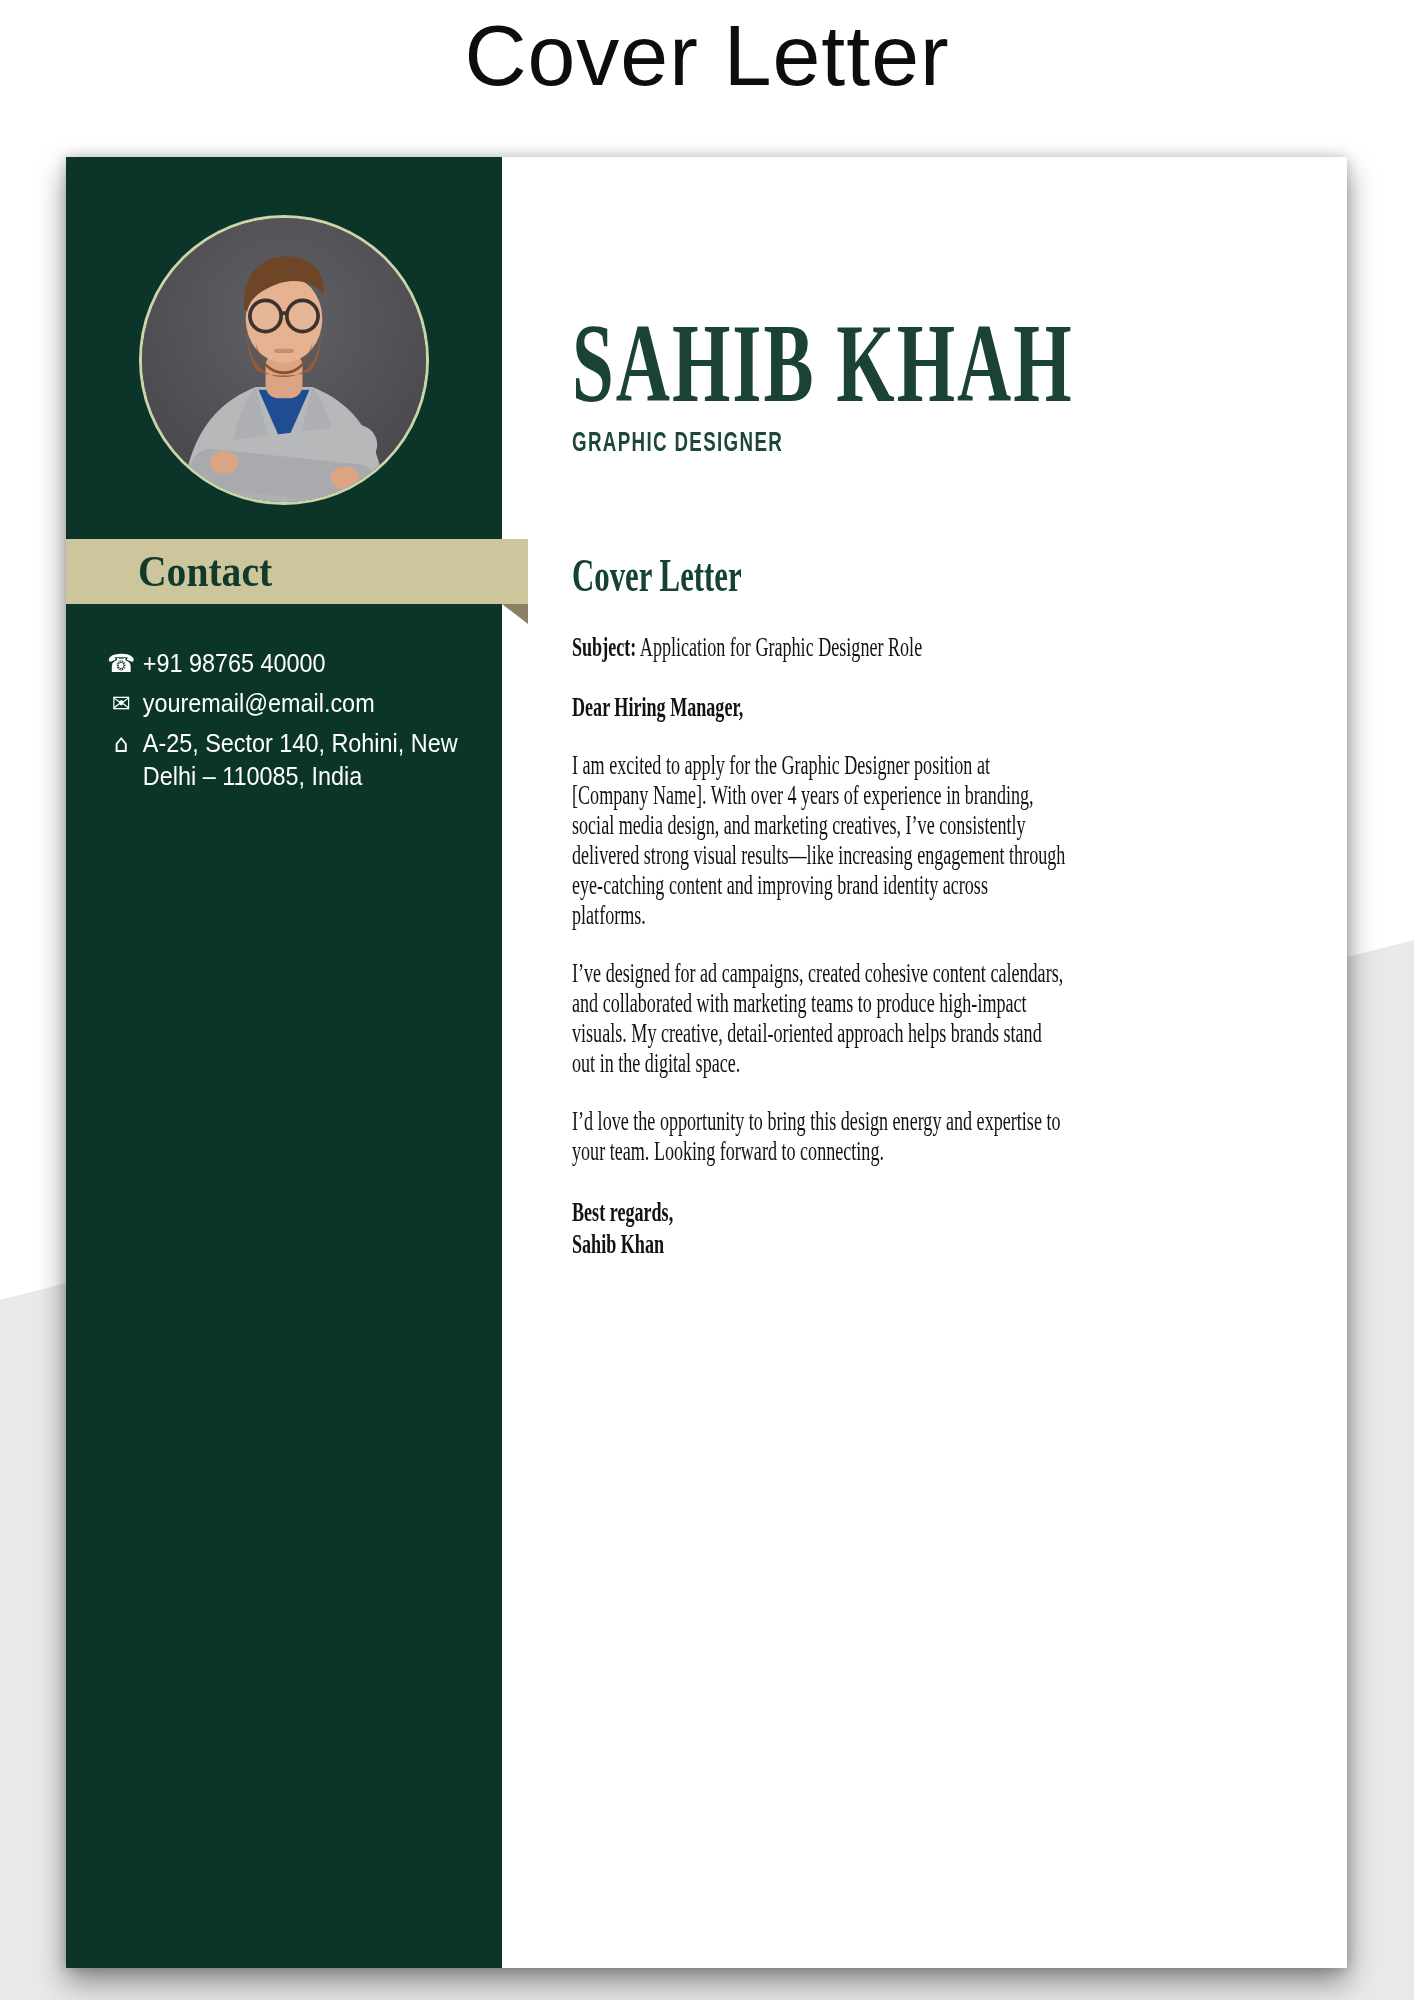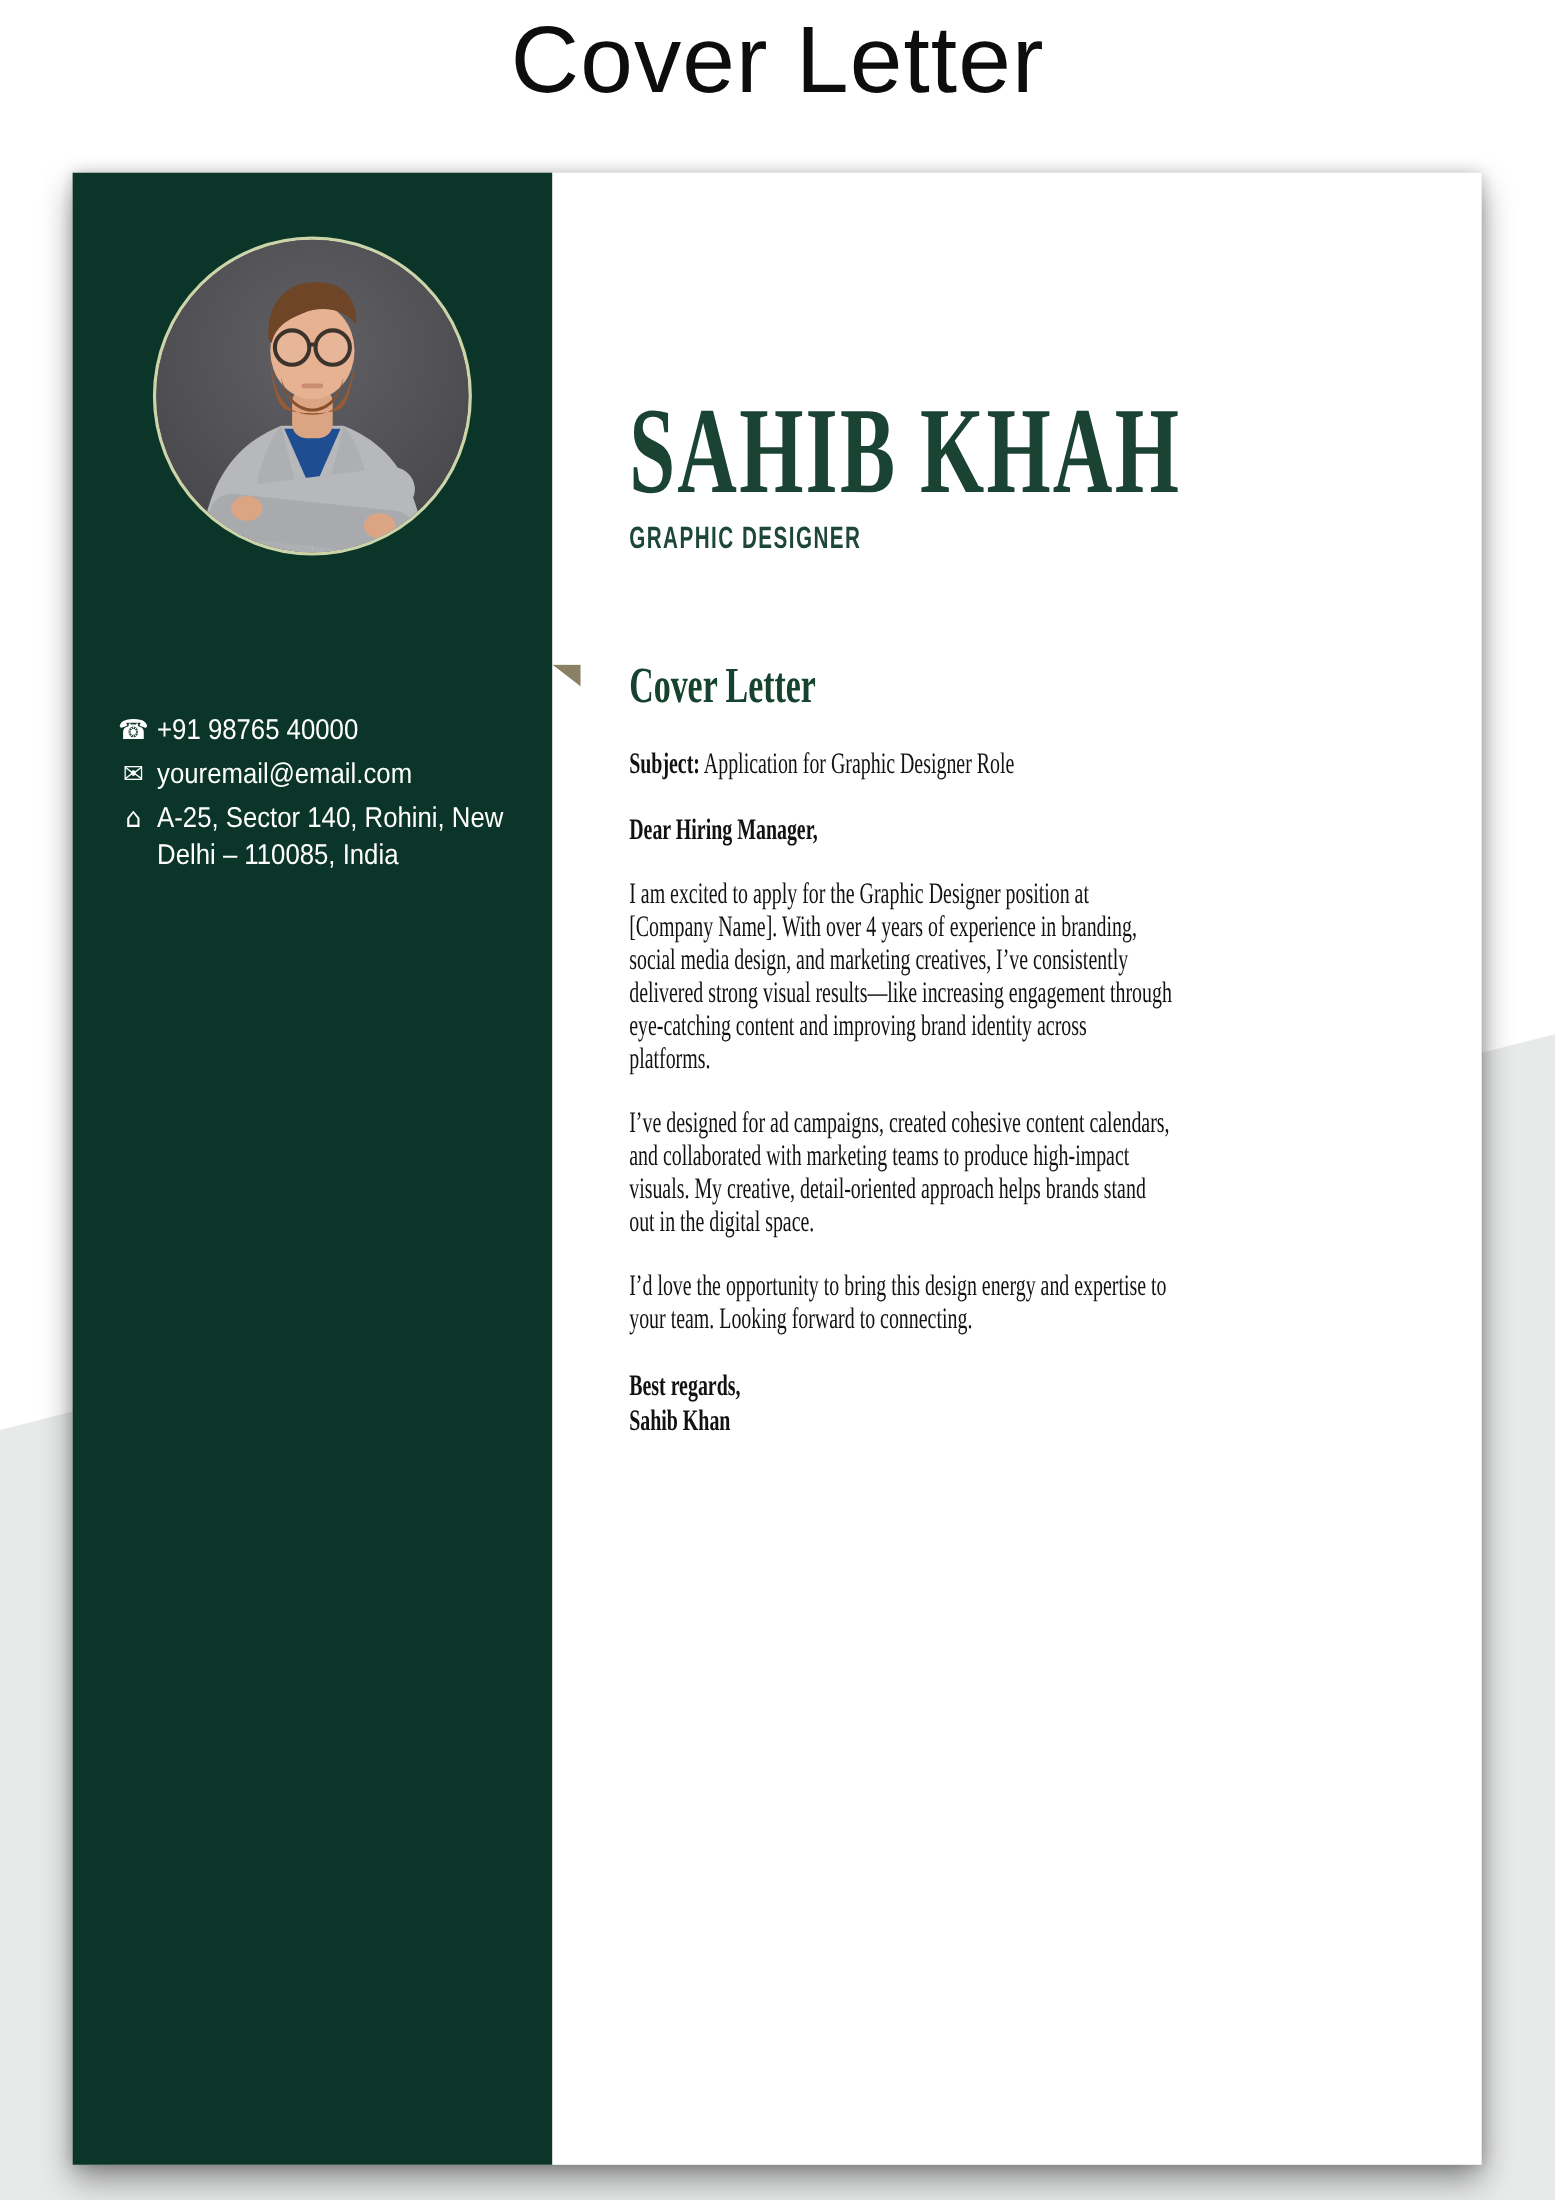--- a/index.html
+++ b/index.html
@@ -47,21 +47,21 @@
     color:#ffffff;font-size:26px;line-height:33px;
     transform:scaleX(0.9);transform-origin:left top;
   }
   .contact-list li{display:flex;align-items:flex-start;margin-bottom:7px;}
   .ci{
     flex:0 0 36px;width:36px;text-align:center;font-size:25px;line-height:33px;
     font-family:"DejaVu Sans",sans-serif;color:#ffffff;
   }
   .ct{white-space:pre-line;padding-left:6px;}
   
-  .content{position:absolute;left:436px;top:0;right:0;bottom:0;padding-left:70px;box-sizing:border-box;margin-top:47px;}
+  .content{position:absolute;left:436px;top:0;right:0;bottom:0;padding-left:70px;box-sizing:border-box;}
   .squeeze{transform:scaleX(0.67);transform-origin:left top;width:1160px;}
   .name{
     margin-top:150px;font-family:"Liberation Serif","DejaVu Serif",serif;font-weight:bold;
     font-size:112px;line-height:112px;letter-spacing:3px;color:#1b4334;white-space:nowrap;
   }
   .role{
     margin-top:8px;font-family:"Liberation Sans","DejaVu Sans",sans-serif;font-weight:bold;
     font-size:28px;line-height:30px;letter-spacing:2px;color:#1d4837;white-space:nowrap;
   }
   .letter-heading{
@@ -122,20 +122,23 @@
 
         <g>
           <rect x="34" y="152" width="132" height="28" rx="14" fill="#b7b8ba" transform="rotate(-7 100 166)"></rect>
           <rect x="34" y="168" width="132" height="28" rx="14" fill="#a9aaad" transform="rotate(6 100 182)"></rect>
           <ellipse cx="58" cy="172" rx="10" ry="8" fill="#dba583"></ellipse>
           <ellipse cx="143" cy="183" rx="10" ry="8" fill="#dba583"></ellipse>
         </g>
       </svg>
     </div>
 
+    <div class="contact-banner">
+      <span class="contact-title">Contact</span>
+    </div>
     <div class="banner-fold"></div>
 
     <ul class="contact-list">
       <li>
         <span class="ci">☎</span>
         <span class="ct">+91 98765 40000</span>
       </li>
       <li>
         <span class="ci">✉</span>
         <span class="ct">youremail@email.com</span>

